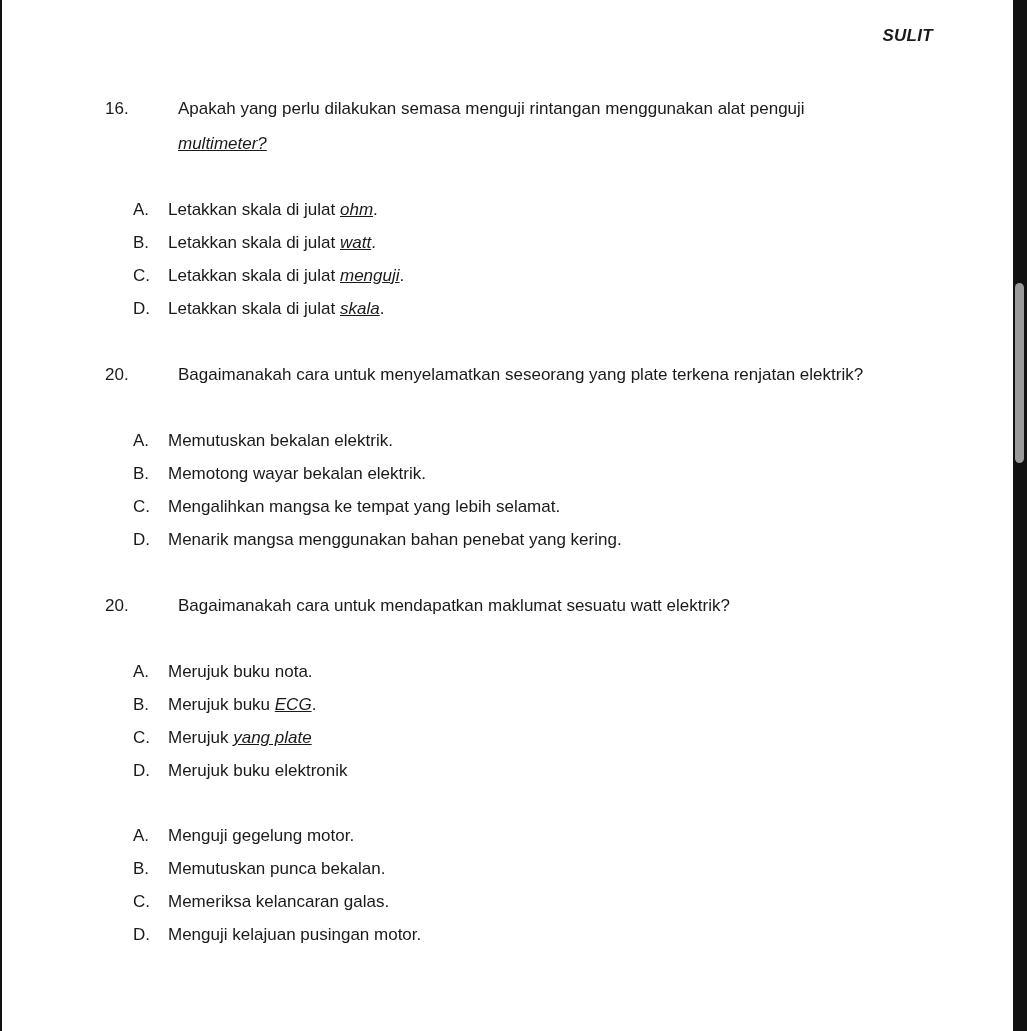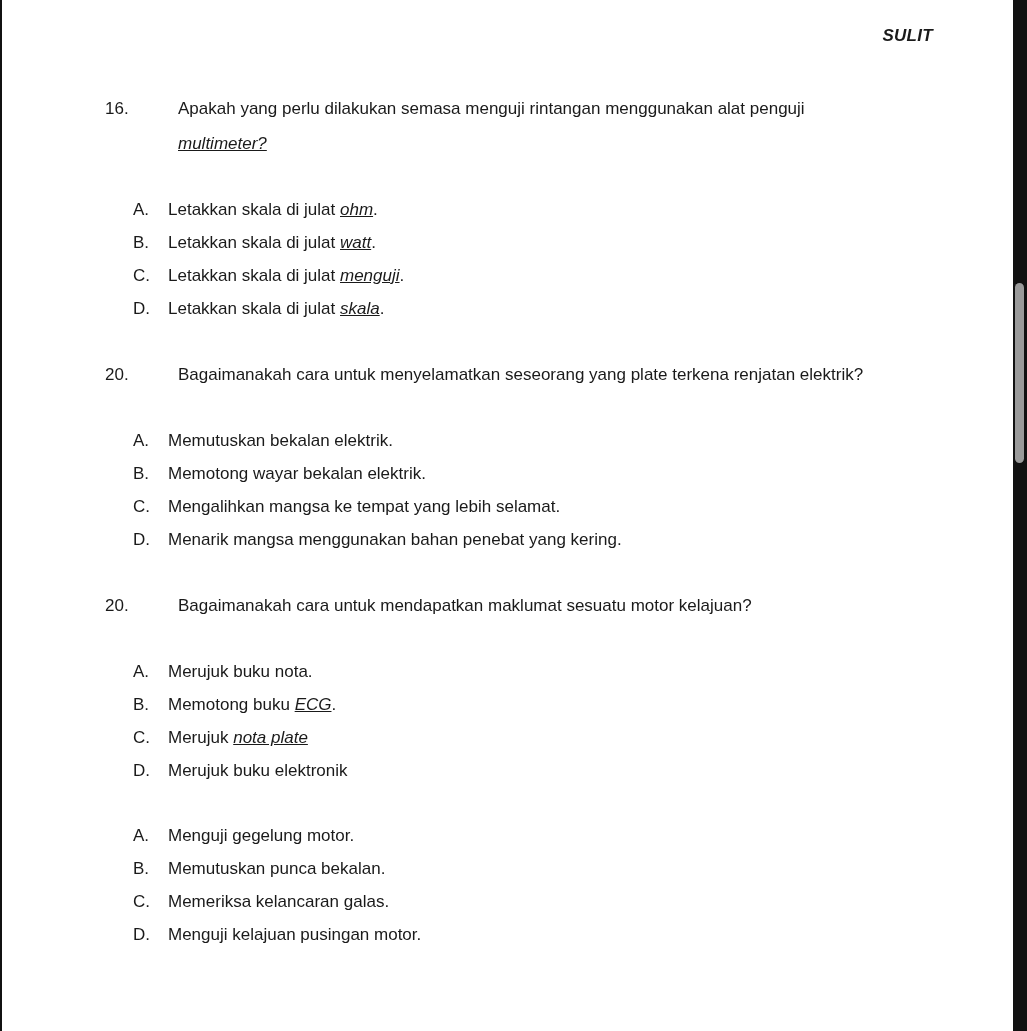--- a/index.html
+++ b/index.html
@@ -132,34 +132,34 @@
           </div>
           <div class="option">
             <div class="opt-letter">D.</div>
             <div class="opt-text"><span>Menarik mangsa menggunakan bahan penebat yang kering.</span></div>
           </div>
         </div>
       </div>
       <div class="question">
         <div class="q-row">
           <div class="q-num">20.</div>
-          <div class="q-text"><span>Bagaimanakah cara untuk mendapatkan maklumat sesuatu motor kelajuan?</span></div>
+          <div class="q-text"><span>Bagaimanakah cara untuk mendapatkan maklumat sesuatu watt elektrik?</span></div>
         </div>
         <div class="options">
           <div class="option">
             <div class="opt-letter">A.</div>
             <div class="opt-text"><span>Merujuk buku nota.</span></div>
           </div>
           <div class="option">
             <div class="opt-letter">B.</div>
-            <div class="opt-text"><span>Memotong buku </span><i>ECG</i><span>.</span></div>
+            <div class="opt-text"><span>Merujuk buku </span><i>ECG</i><span>.</span></div>
           </div>
           <div class="option">
             <div class="opt-letter">C.</div>
-            <div class="opt-text"><span>Merujuk </span><i>nota plate</i></div>
+            <div class="opt-text"><span>Merujuk </span><i>yang plate</i></div>
           </div>
           <div class="option">
             <div class="opt-letter">D.</div>
             <div class="opt-text"><span>Merujuk buku elektronik</span></div>
           </div>
         </div>
       </div>
       <div class="question">
         <div class="options">
           <div class="option">

